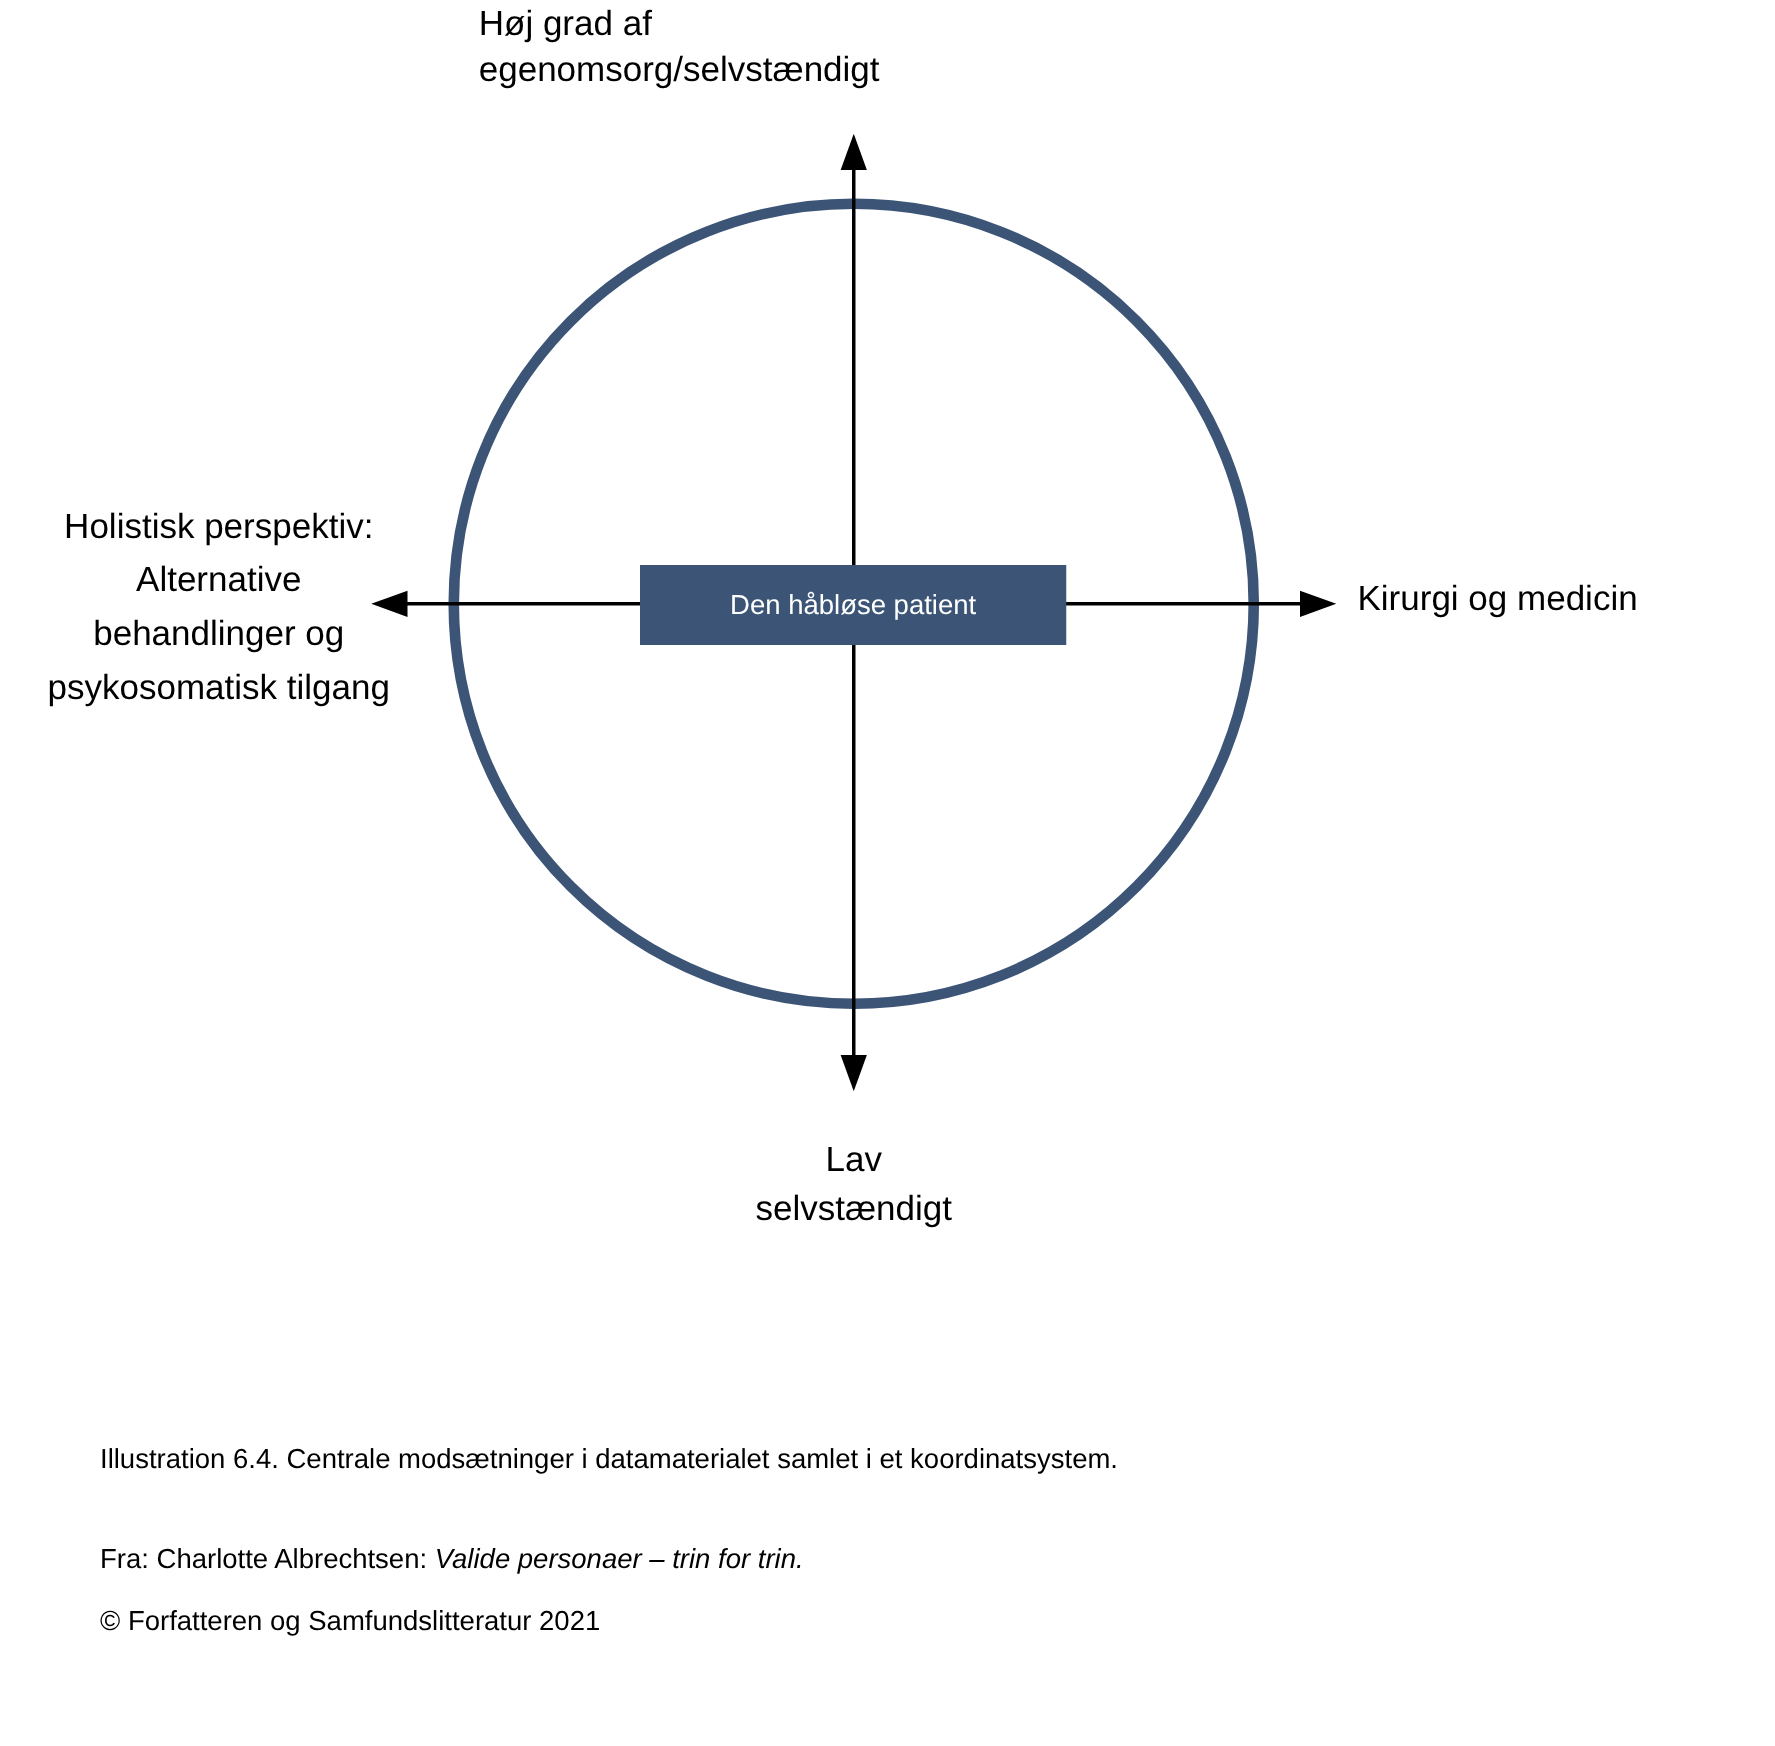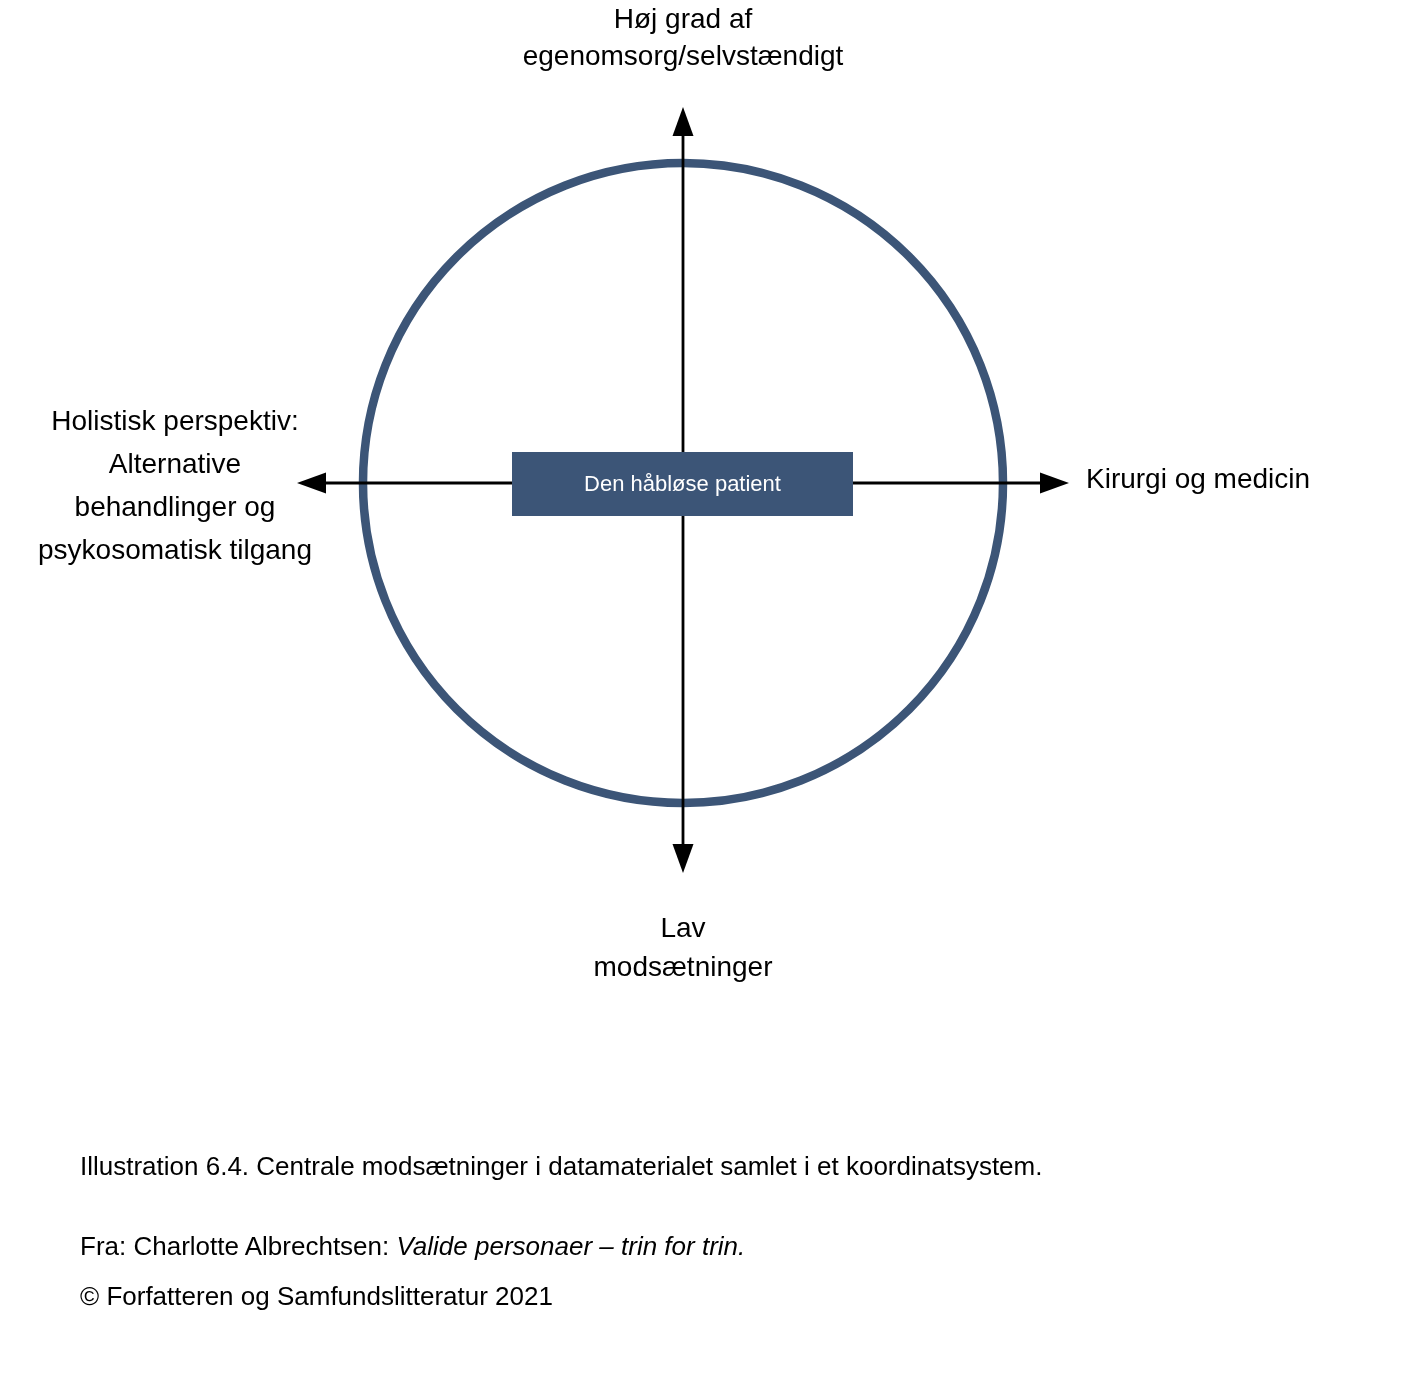--- a/index.html
+++ b/index.html
@@ -23,21 +23,20 @@
   }
   .label {
     position: absolute;
     font-size: 28px;
     color: var(--text, #000000);
   }
   .label-top {
     left: 383px;
     top: 0px;
     width: 600px;
-    text-align: center;
     line-height: 37px;
   }
   .label-left {
     left: 5px;
     top: 399px;
     width: 340px;
     text-align: center;
     line-height: 43px;
     white-space: nowrap;
   }
@@ -63,21 +62,21 @@
     background: var(--accent, #3c5577);
     color: var(--box_text, #ffffff);
     display: flex;
     align-items: center;
     justify-content: center;
     font-size: 22px;
   }
   .caption {
     position: absolute;
     left: 80px;
-    font-size: 26px;
+    font-size: 22px;
     line-height: 33px;
     color: var(--text, #000000);
     white-space: nowrap;
   }
   .caption-figure { top: 1150px; }
   .caption-source { top: 1230px; }
   .caption-copyright { top: 1280px; }
   .italic { font-style: italic; }
 </style>
 </head>
@@ -106,21 +105,21 @@
     <div>behandlinger og</div>
     <div>psykosomatisk tilgang</div>
   </div>
 
   <div class="label label-right">
     <div>Kirurgi og medicin</div>
   </div>
 
   <div class="label label-bottom">
     <div>Lav</div>
-    <div>modsætninger</div>
+    <div>selvstændigt</div>
   </div>
 
   <div class="center-box">
     <span>Den håbløse patient</span>
   </div>
 
   <div class="caption caption-figure">Illustration 6.4. Centrale modsætninger i datamaterialet samlet i et koordinatsystem.</div>
 
   <div class="caption caption-source">
     <span>Fra: Charlotte Albrechtsen: </span><span class="italic">Valide personaer – trin for trin.</span>

